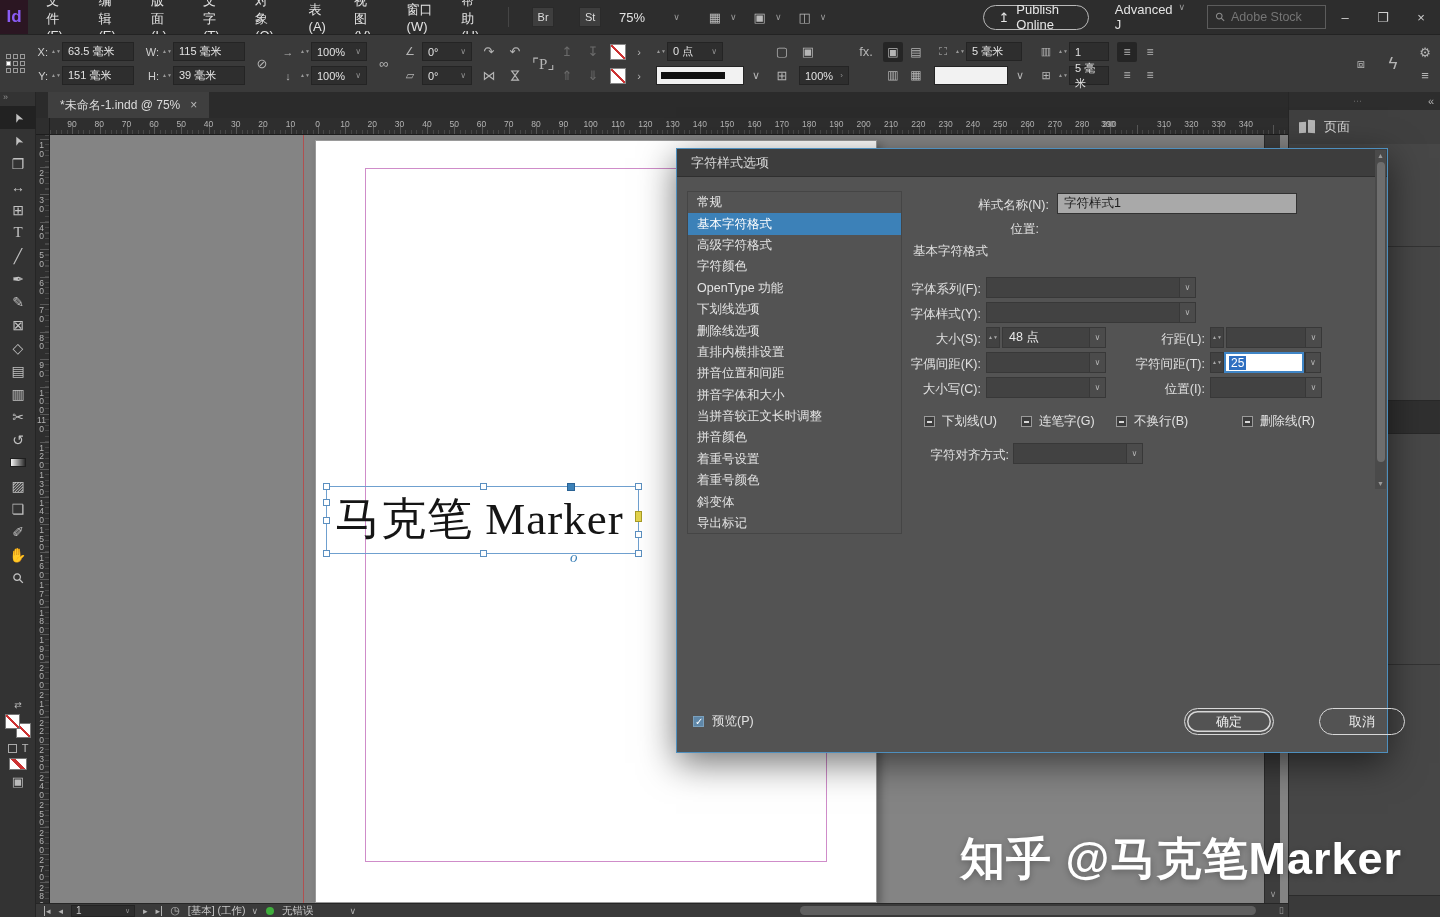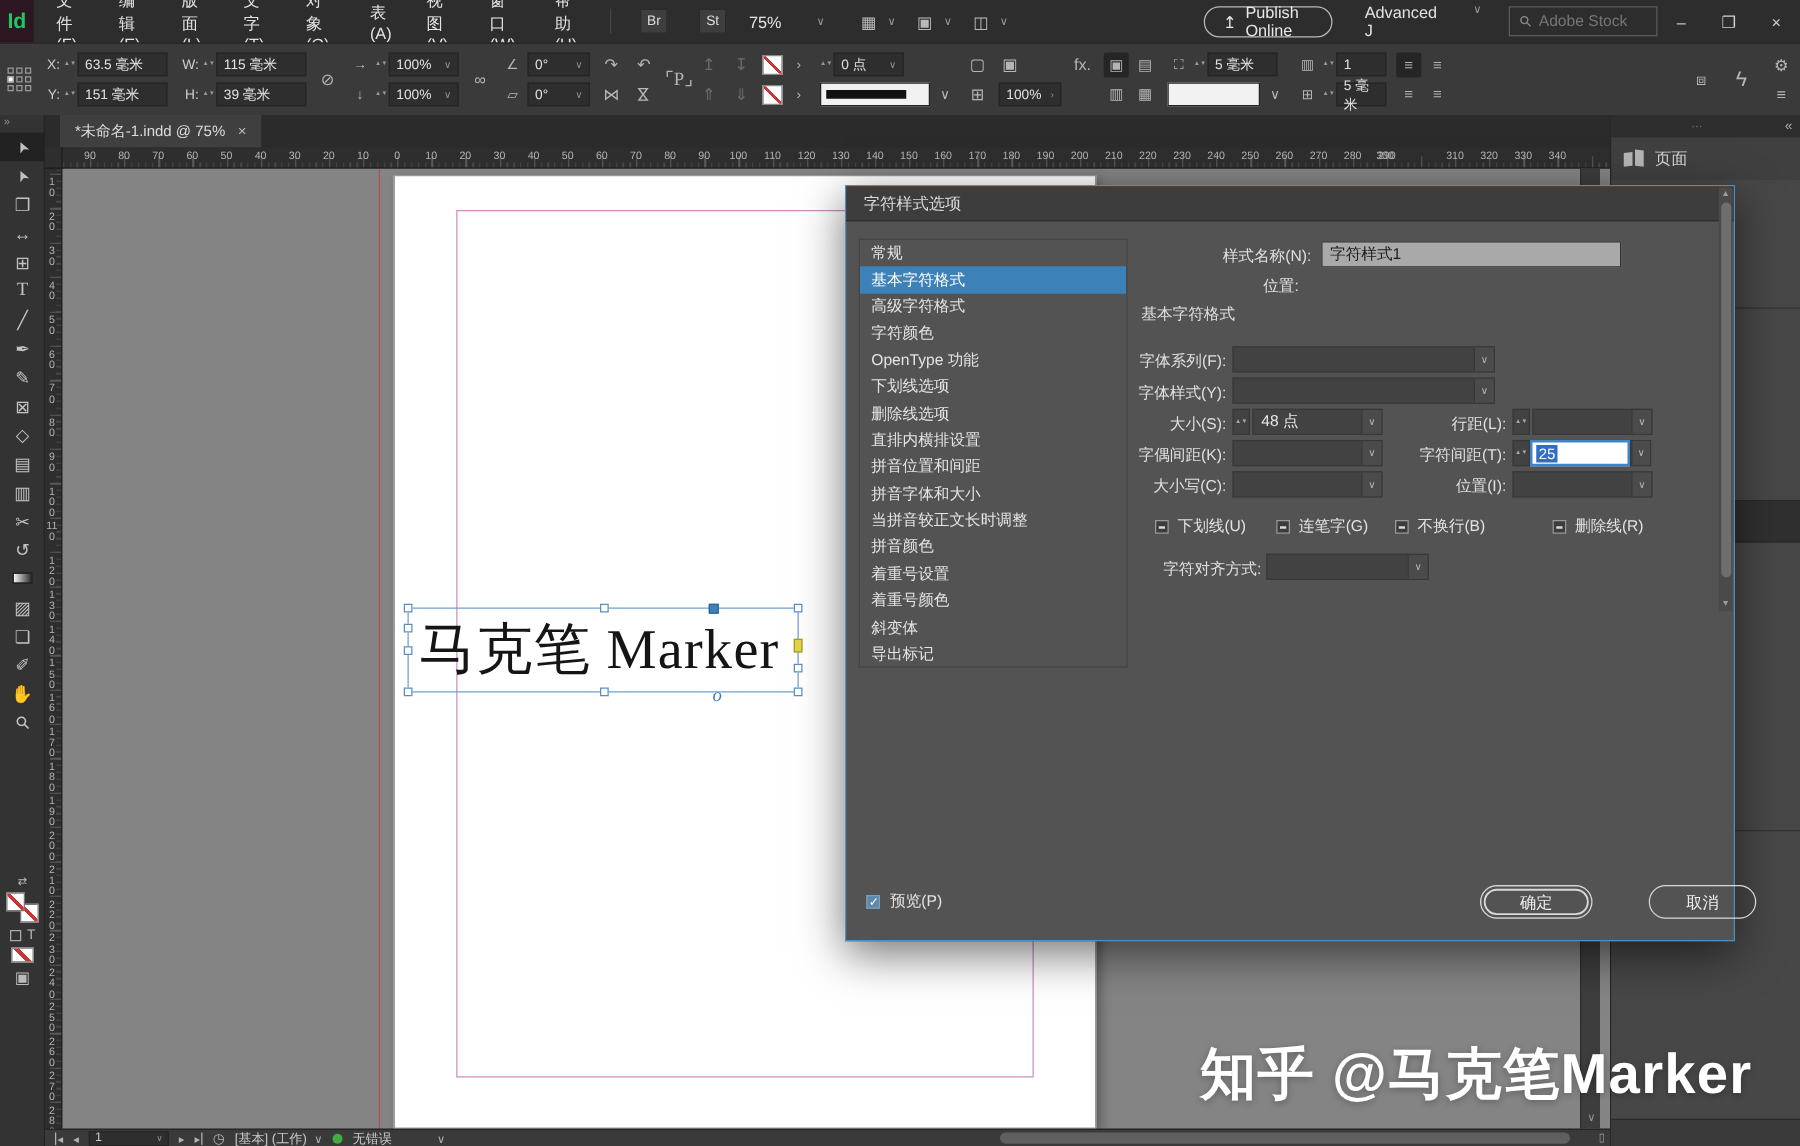--- a/index.html
+++ b/index.html
@@ -2,30 +2,30 @@
 <html><head>
 <meta charset="utf-8">
 <style>
   * { margin:0; padding:0; box-sizing:border-box; }
   html,body { background:#1e1e1e; }
   body { font-family:"Liberation Sans", sans-serif; }
   #app { position:relative; width:1440px; height:917px; background:#2d2d2d; overflow:hidden; color:#ddd; }
 
   
   #menubar { position:absolute; left:0; top:0; width:1440px; height:34px; background:#2d2d2d; display:flex; align-items:center; font-size:13px; color:#e3e3e3; }
-  #logo { width:38px; height:34px; background:#2b1622; color:#22c55e; font-weight:bold; font-size:17px; display:flex; align-items:center; justify-content:center; }
+  #logo { width:38px; height:34px; background:#2b1622; color:#8b5cf6; font-weight:bold; font-size:17px; display:flex; align-items:center; justify-content:center; }
   #menus { display:flex; align-items:center; height:100%; margin-left:4px; }
   .menu-item { padding:0 14px; height:100%; display:flex; align-items:center; cursor:default; }
   .mb-sep { width:1px; height:20px; background:#454545; margin:0 8px; }
   .badge { width:22px; height:20px; background:#3e3e3e; border:1px solid #2a2a2a; color:#ddd; font-size:11px; display:flex; align-items:center; justify-content:center; margin-right:10px;margin-left:15px; }
   .dd-chev { color:#9c9c9c; font-size:9px; margin-left:6px; }
   .mb-icon { color:#b9b9b9; font-size:13px; margin:0 3px; }
   .mb-icon-grp { display:flex; align-items:center; margin:0 7px; }
   #publish-btn { display:flex; align-items:center; gap:7px; border:1px solid #b9b9b9; border-radius:15px; height:25px; padding:0 14px; margin-left:150px; font-size:13px; color:#e8e8e8; }
-  #workspace { display:flex; align-items:flex-start; margin-left:26px; font-size:13px;gap:23px; }
+  #workspace { display:flex; align-items:flex-start; margin-left:26px; font-size:13px; }
   #stock-box { display:flex; align-items:center; gap:6px; border:1px solid #5c5c5c; height:24px; width:120px; margin-left:22px; padding:0 8px; color:#8a8a8a; }
   #stock-box input { background:transparent; border:none; outline:none; color:#9a9a9a; width:86px; font-size:12.5px; font-family:"Liberation Sans",sans-serif; }
   #win-controls { display:flex; margin-left:auto; }
   .win-btn { width:38px; height:34px; display:flex; align-items:center; justify-content:center; color:#cfcfcf; font-size:13px; }
 
   
   #controlbar { position:absolute; left:0; top:34px; width:1440px; height:58px; background:#3a3a3a; border-top:1px solid #232323; display:flex; align-items:center; padding:0 6px; font-size:11px; color:#d8d8d8; gap:8px; }
   .cgrid { display:grid; grid-template-rows:20px 20px; gap:4px; align-items:center; flex:none; }
   .crow { display:flex; align-items:center; gap:3px; }
   .clabel { color:#cfcfcf; width:15px; text-align:right; }

